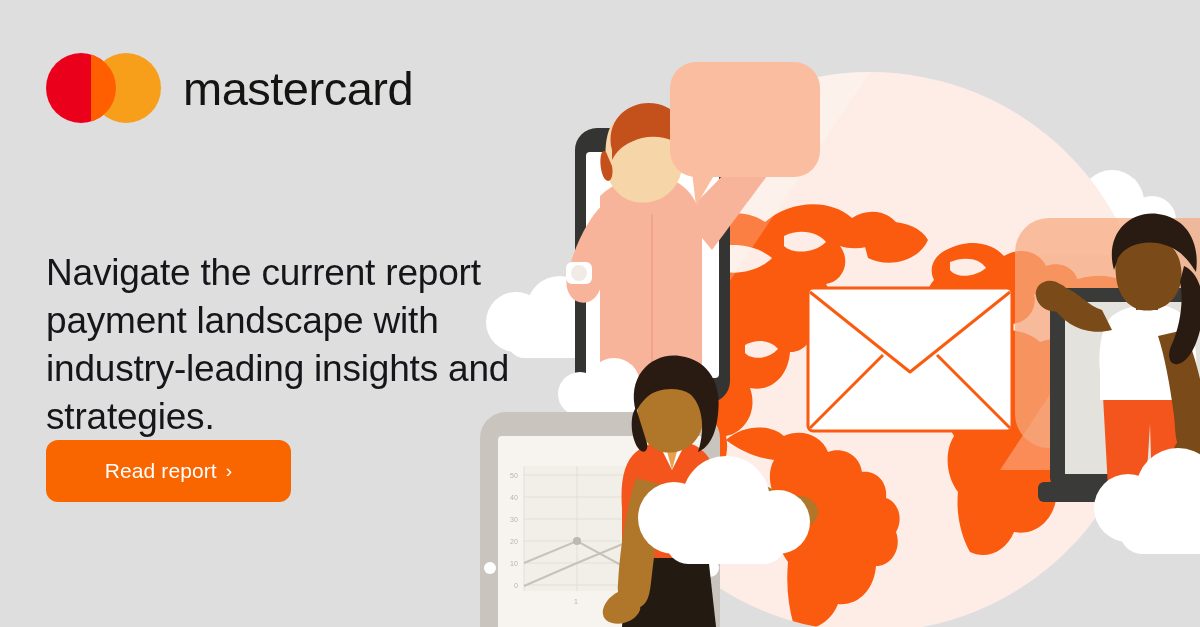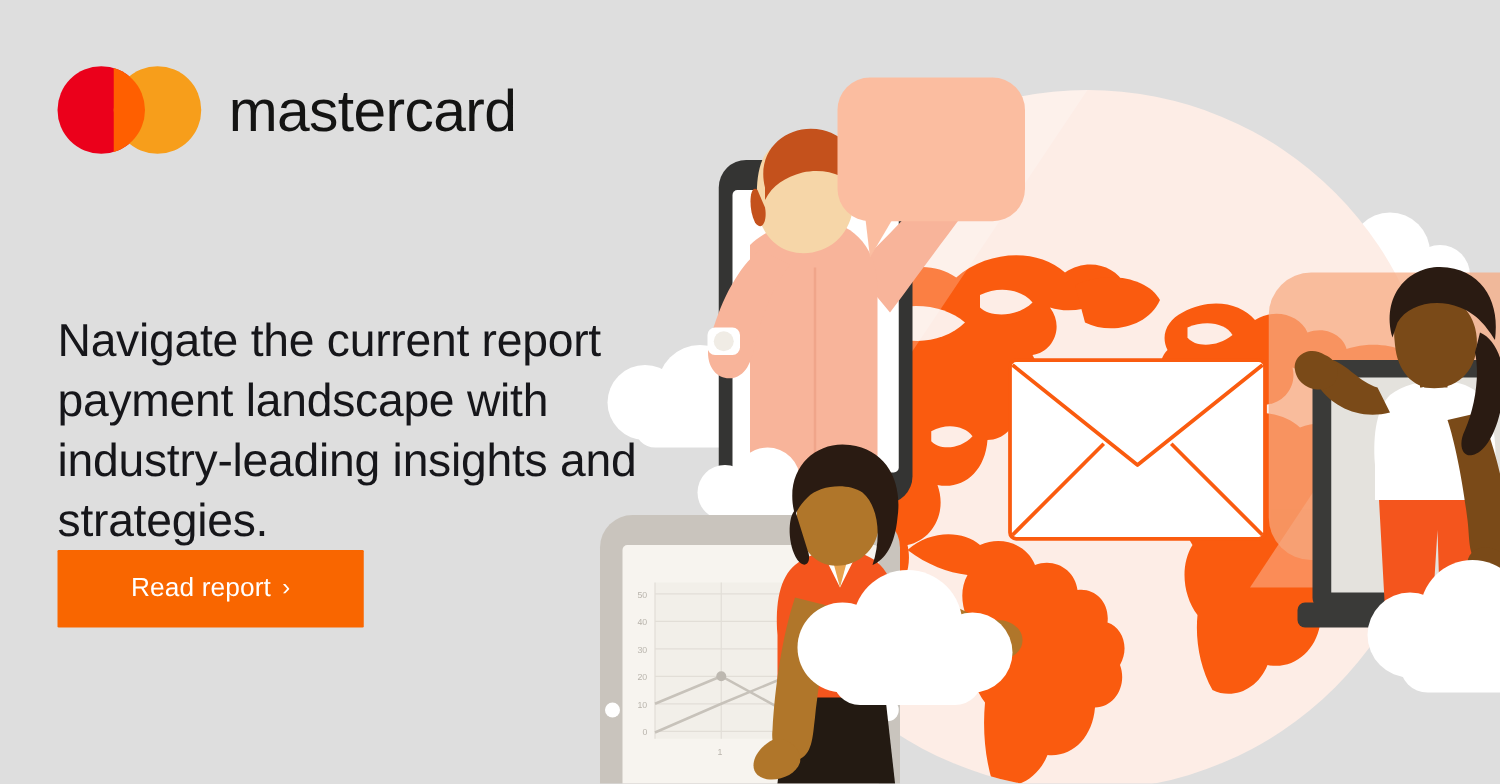--- a/index.html
+++ b/index.html
@@ -39,21 +39,21 @@
     margin-left:22px;font-size:47px;line-height:47px;color:#141413;
     letter-spacing:-0.5px;font-weight:400;white-space:nowrap;
   }
   .headline{
     position:absolute;left:0;top:172px;width:490px;
     font-size:37px;line-height:48px;color:#16161a;
     font-weight:400;letter-spacing:-0.2px;
   }
   .cta{
     position:absolute;left:0;top:388px;
-    background:#f96600;color:#ffffff;border:none;border-radius:1px;
+    background:#f96600;color:#ffffff;border:none;border-radius:12px;
     padding:0 30px;height:62px;min-width:245px;
     font-size:21px;font-family:"Liberation Sans",sans-serif;
     letter-spacing:0.1px;cursor:pointer;display:flex;align-items:center;
     justify-content:center;gap:9px;
   }
   .cta .chev{font-size:19px;line-height:1;transform:translateY(-1px);}
   
   .illo{position:absolute;left:440px;top:0;width:760px;height:627px;z-index:5;}
   .illo svg{display:block;width:760px;height:627px;}
 </style>

